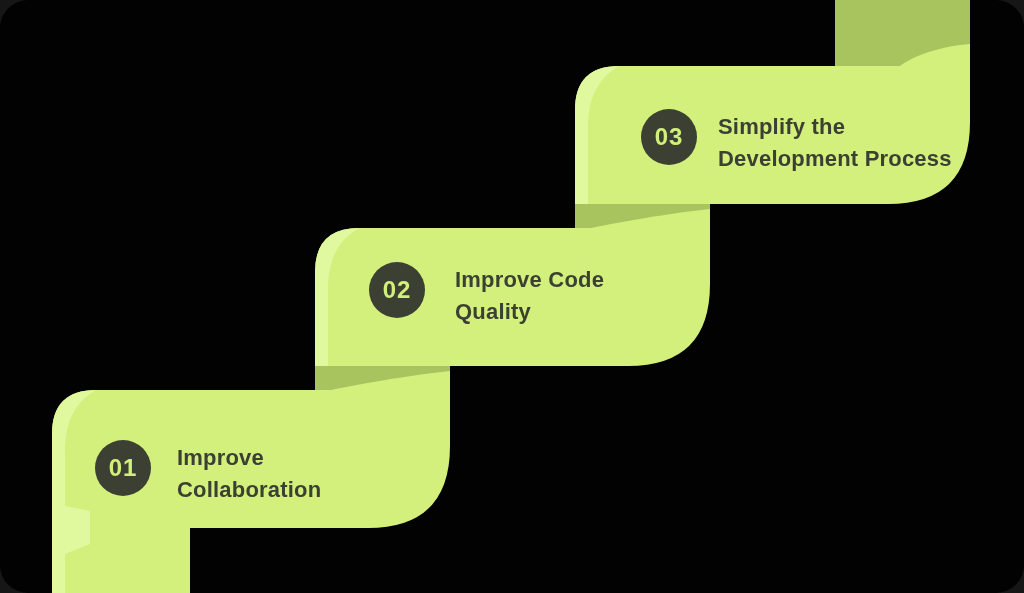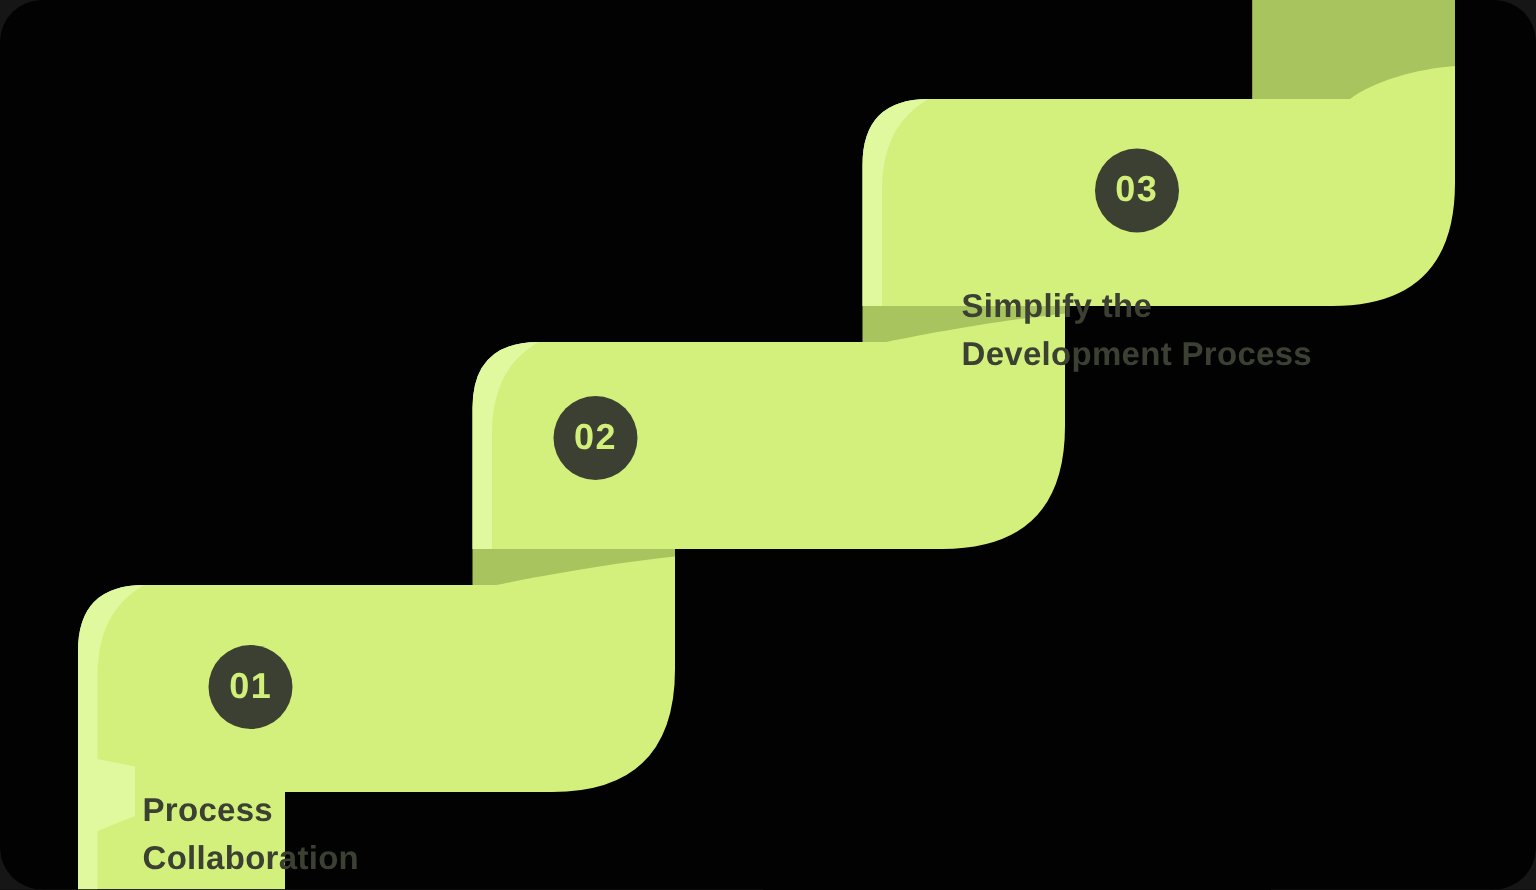--- a/index.html
+++ b/index.html
@@ -12,21 +12,20 @@
     overflow:hidden;
   }
   .ribbon-svg{position:absolute;left:0;top:0;width:1024px;height:593px;display:block;}
   .p-light{fill:var(--light,#d3f07c);}
   .p-dark{fill:var(--dark,#a8c45f);}
   .p-hi{fill:var(--hi,#e0f89e);}
   .step{
     position:absolute;
     display:flex;
     align-items:center;
-    flex-direction:column;
   }
   .badge{
     width:56px;height:56px;
     flex:0 0 56px;
     border-radius:50%;
     background:var(--ink,#3b4033);
     display:flex;align-items:center;justify-content:center;
   }
   .badge span{
     font:700 24px/1 "Liberation Sans", sans-serif;
@@ -65,28 +64,30 @@
 
       <path class="p-dark" d="M 315 366 L 450 366 L 450 371 C 404 376 360 384 331 390 L 315 390 Z"></path>
 
       <path class="p-hi" d="M 52 593 L 52 434 Q 52 390 96 390 C 74 403 65 423 65 452 L 65 506 L 90 511 L 90 544 L 65 554 L 65 593 Z"></path>
     </svg>
 
     <div class="step" style="left:95px;top:430px;gap:26px">
       <div class="badge">
         <span>01</span>
       </div>
-      <div class="title">Process
+      <div class="title">Improve
 Collaboration</div>
     </div>
 
-    <div class="step" style="left:369px;top:264px;gap:30px">
+    <div class="step" style="left:369px;top:252px;gap:30px">
       <div class="badge">
         <span>02</span>
       </div>
+      <div class="title">Improve Code
+Quality</div>
     </div>
 
     <div class="step" style="left:641px;top:99px;gap:21px">
       <div class="badge">
         <span>03</span>
       </div>
       <div class="title">Simplify the
 Development Process</div>
     </div>
 

